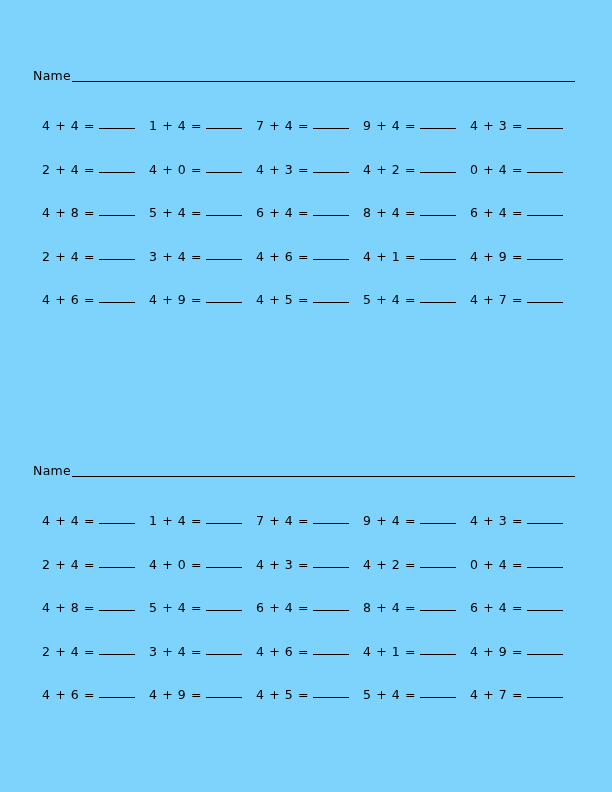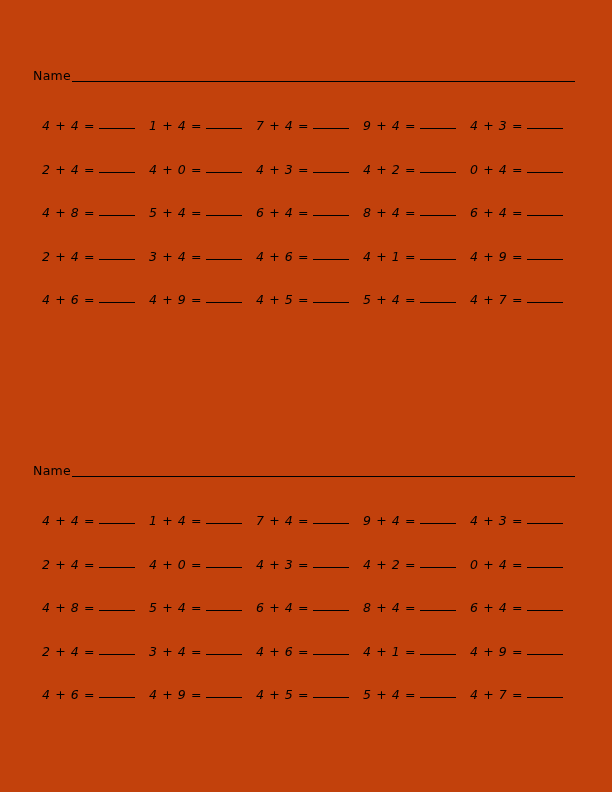--- a/index.html
+++ b/index.html
@@ -7,21 +7,21 @@
     margin: 0;
     padding: 0;
     background: #ffffff;
   }
 
   .page {
     position: relative;
     width: 612px;
     height: 792px;
     margin: 0 auto;
-    background: #c2410c;
+    background: #7dd3fc;
     font-family: "DejaVu Sans", sans-serif;
     color: #000000;
     overflow: hidden;
   }
 
   
   .worksheet {
     position: absolute;
     left: 0;
     width: 612px;
@@ -51,21 +51,20 @@
     border-bottom: 1.3px solid #000000;
     margin-bottom: 2px;
     margin-left: 1px;
   }
 
   
   .problem-grid {
     margin-top: 36px;
     margin-left: 42px;
     margin-right: 20px;
-    font-style: italic;
   }
   .problem-row {
     display: flex;
     height: 43.5px;
     align-items: flex-start;
   }
   .problem {
     width: 107px;
     display: flex;
     align-items: baseline;

